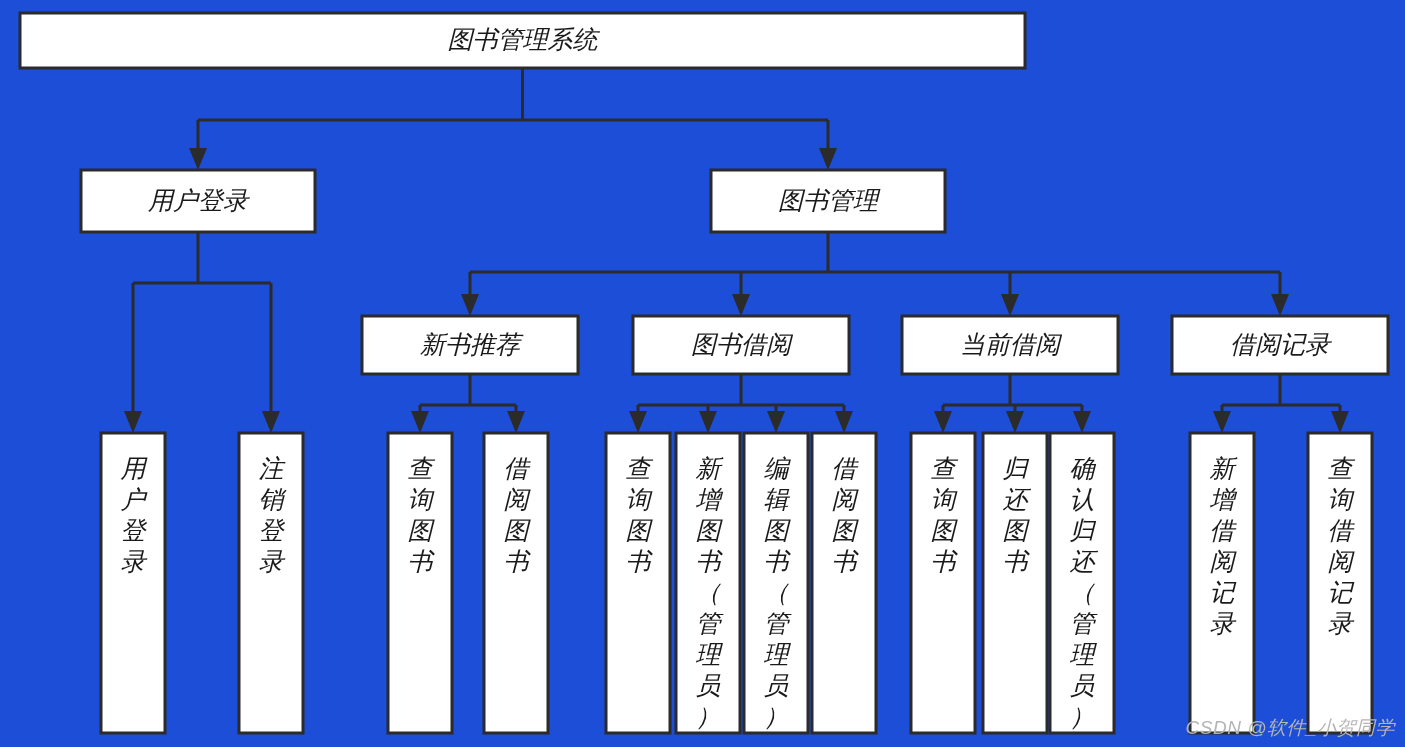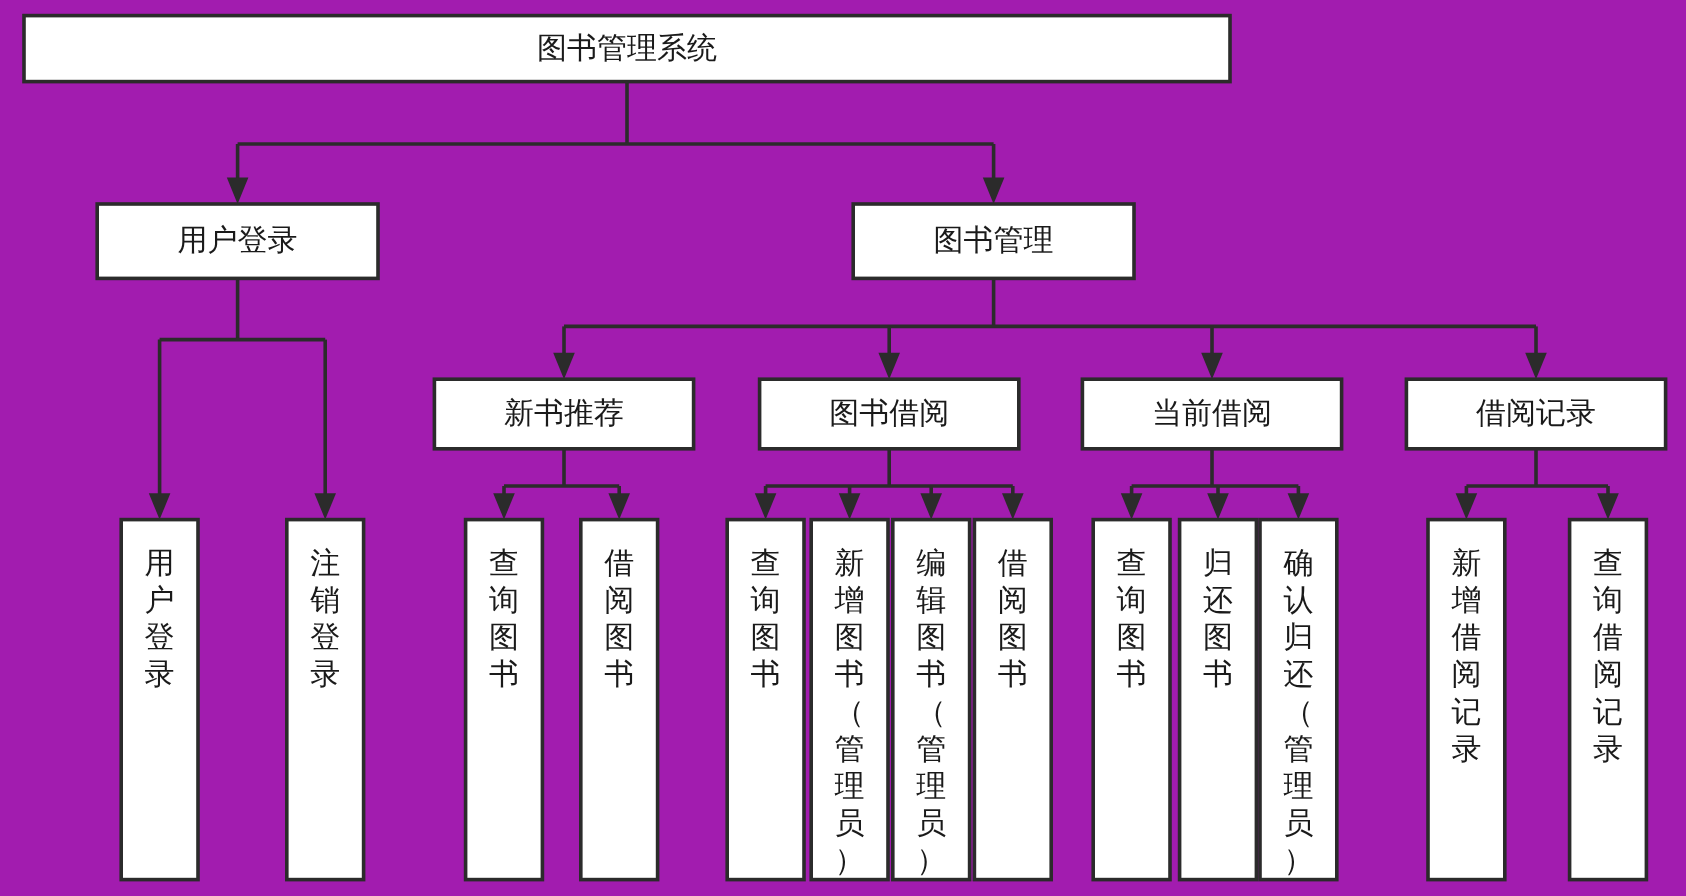--- a/index.html
+++ b/index.html
@@ -12,21 +12,22 @@
     width: 1405px;
     height: 747px;
     font-family: "Liberation Sans", "DejaVu Sans", sans-serif;
     overflow: hidden;
     position: relative;
   }
   #diagram-root {
     position: relative;
     width: 1405px;
     height: 747px;
-    background: #a21caf;
+    background: #1d4ed8;
+    font-style: italic;
   }
   svg#flow-svg {
     position: absolute;
     top: 0;
     left: 0;
     width: 1405px;
     height: 747px;
     display: block;
   }
   .node-rect {
@@ -218,13 +219,14 @@
         <g>
           <rect x="1190" y="433" width="64" height="300" class="node-rect"></rect>
           <text x="1222" y="477.32" class="node-label-vertical"><tspan x="1222" dy="0">新</tspan><tspan x="1222" dy="31">增</tspan><tspan x="1222" dy="31">借</tspan><tspan x="1222" dy="31">阅</tspan><tspan x="1222" dy="31">记</tspan><tspan x="1222" dy="31">录</tspan></text>
         </g>
         <g>
           <rect x="1308" y="433" width="64" height="300" class="node-rect"></rect>
           <text x="1340" y="477.32" class="node-label-vertical"><tspan x="1340" dy="0">查</tspan><tspan x="1340" dy="31">询</tspan><tspan x="1340" dy="31">借</tspan><tspan x="1340" dy="31">阅</tspan><tspan x="1340" dy="31">记</tspan><tspan x="1340" dy="31">录</tspan></text>
         </g>
       </g>
   </svg>
+  <div class="watermark">CSDN @软件_小贺同学</div>
 </div>
 
 </body></html>

